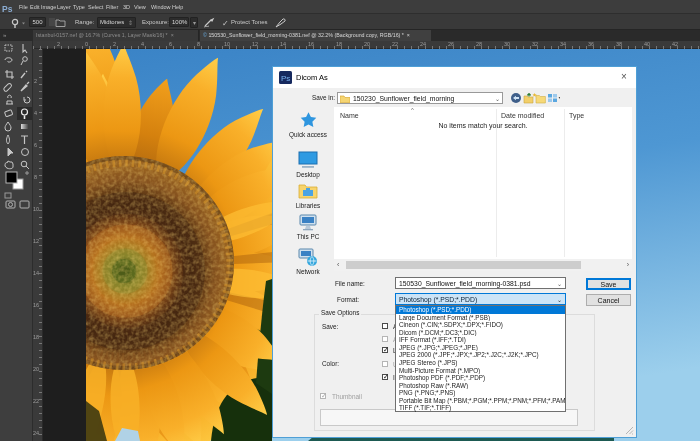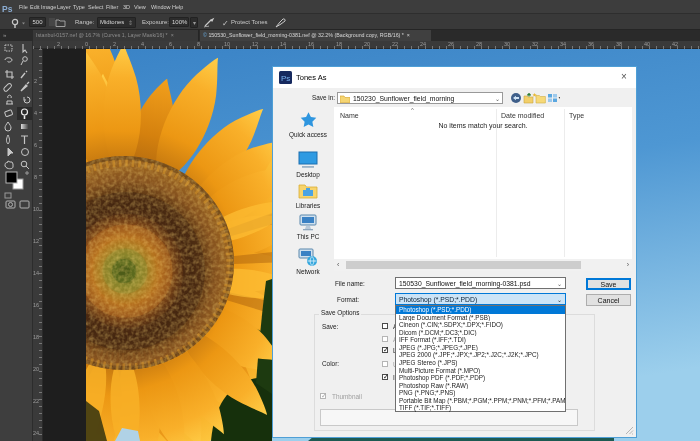--- a/index.html
+++ b/index.html
@@ -408,21 +408,21 @@
   </svg>
   </div>
     </div>
 
   <div id="dlg" class="abs">
     <div id="titlebar" class="abs">
       <svg class="abs" style="left:6px;top:4px" width="13" height="13">
           <rect width="13" height="13" rx="1.5" fill="#16295e"></rect>
           <text x="2" y="10" font-size="8" fill="#7ab3f0" font-family="Liberation Sans">Ps</text>
         </svg>
-      <span class="abs" style="left:23px;top:6px;font-size:7.5px;color:#000">Tones As</span>
+      <span class="abs" style="left:23px;top:6px;font-size:7.5px;color:#000">Dicom As</span>
       <span class="abs" style="left:348px;top:4px;font-size:10px;color:#555">×</span>
     </div>
     <span class="lbl7" style="left:39px;top:27px">Save in:</span>
     <div class="abs" style="left:64px;top:25px;width:166px;height:12px;background:#fff;border:1px solid #999">
       <svg class="abs" style="left:2px;top:1px" width="10" height="9">
           <path d="M0,2 l4,0 l1,1.5 l5,0 l0,5 l-10,0 z" fill="#f5d572" stroke="#d8ab37" stroke-width="0.7"></path>
         </svg>
       <span class="abs" style="left:15px;top:2px;font-size:6.8px;color:#111;white-space:nowrap">150230_Sunflower_field_morning</span>
       <span class="abs" style="left:157px;top:2px;font-size:6px;color:#555">⌄</span>
     </div>

